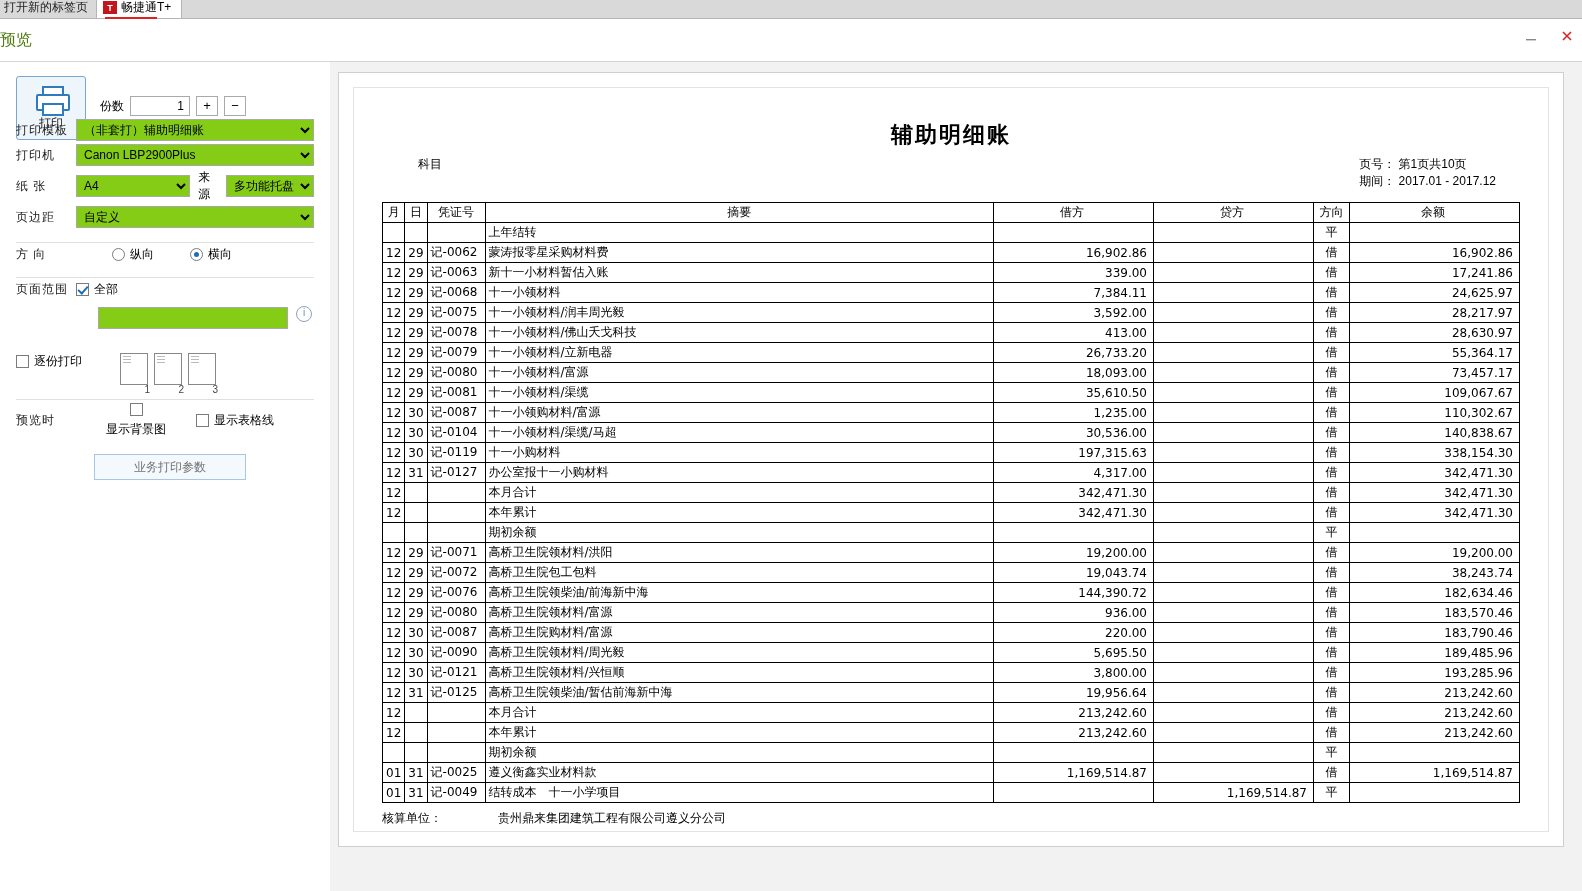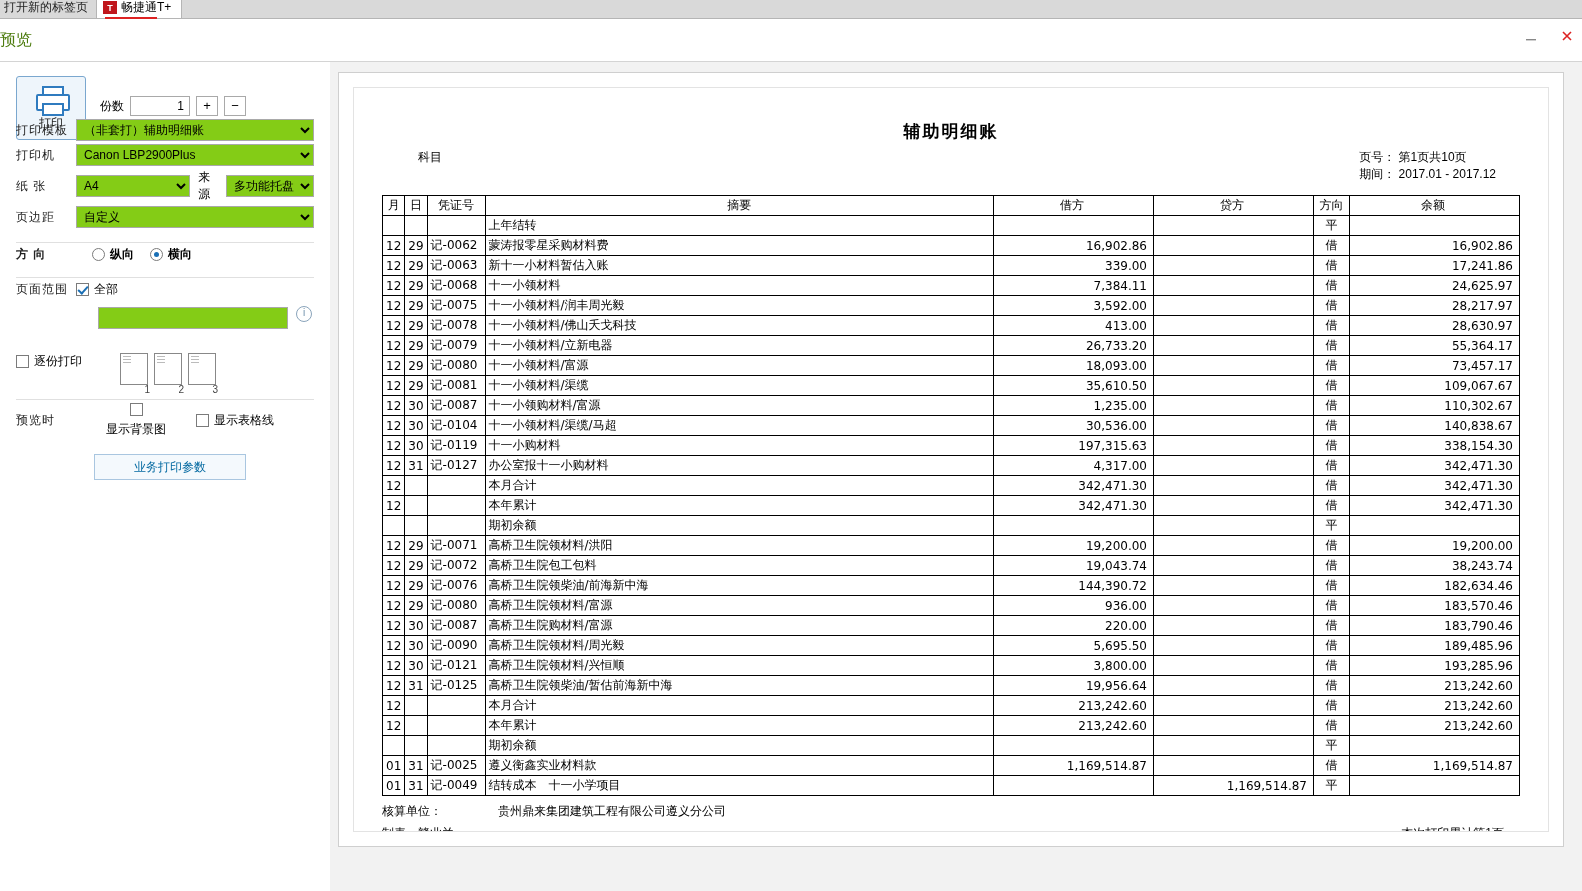--- a/index.html
+++ b/index.html
@@ -68,52 +68,52 @@
   select.ctl,input.ctl{
     height:22px;border:1px solid #a9a9a9;background:#84cc16;font-size:12px;
     font-family:inherit;box-sizing:border-box;padding:1px 3px;
   }
   select.ctl{ -webkit-appearance:menulist; }
   .w-full{width:245px;}
   .w-half{width:126px;}
   .w-sm{width:90px;}
   .src-label{margin:0 6px 0 8px;font-size:12px;}
   .hr{height:1px;background:#e0e0e0;margin:14px 0 0 0;}
-  .radio-row{display:flex;align-items:center;gap:16px;font-weight:bold;}
+  .radio-row{display:flex;align-items:center;gap:36px;}
   .radio{display:flex;align-items:center;gap:5px;font-size:12px;cursor:pointer;}
   .cb{width:13px;height:13px;border:1px solid #7b7b7b;background:#fff;display:inline-block;position:relative;box-sizing:border-box;}
   .cb.checked:after{
     content:"";position:absolute;left:3px;top:0px;width:4px;height:8px;
     border:solid #1a6fb5;border-width:0 2px 2px 0;transform:rotate(42deg);
   }
   .rb{width:13px;height:13px;border:1px solid #7b7b7b;border-radius:50%;background:#fff;display:inline-block;position:relative;box-sizing:border-box;}
   .rb.checked:after{content:"";position:absolute;left:3px;top:3px;width:5px;height:5px;border-radius:50%;background:#1a6fb5;}
   .range-input{width:190px;height:21px;border:1px solid #a9a9a9;margin-left:82px;margin-top:9px;box-sizing:border-box;}
   .info-ico{
     width:14px;height:14px;border:1px solid #8aa4bb;border-radius:50%;color:#6f90ab;
     font-size:10px;line-height:12px;text-align:center;margin-left:8px;display:inline-block;
   }
   .pages-pics{display:flex;gap:6px;margin-left:22px;}
   .pagepic{width:26px;height:30px;border:1px solid #888;background:#fff;position:relative;}
   .pagepic span{position:absolute;right:-3px;bottom:-11px;font-size:10px;color:#444;}
   .pagepic i{position:absolute;left:2px;top:2px;width:8px;height:1px;background:#bbb;box-shadow:0 3px 0 #bbb,0 6px 0 #bbb;}
   .biz-btn{
-    width:152px;height:26px;border:1px solid #a9c6e0;background:#f4f9fd;color:#0369a1;
+    width:152px;height:26px;border:1px solid #a9c6e0;background:#f4f9fd;color:#737373;
     font-size:12px;margin-left:78px;margin-top:4px;cursor:pointer;
   }
   
   .doc-outer{
     background:#fff;border:1px solid #cfcfcf;height:775px;box-sizing:border-box;
     padding:14px;overflow:hidden;
   }
   .doc-page{
     border:1px solid #e3e3e3;height:745px;box-sizing:border-box;padding:18px 28px;
     overflow:hidden;
   }
-  .doc-title{text-align:center;font-size:17px;font-weight:bold;letter-spacing:2px;margin:14px 0 4px 0;font-family:"DejaVu Sans",sans-serif;}
+  .doc-title{text-align:center;font-size:22px;font-weight:bold;letter-spacing:2px;margin:14px 0 4px 0;font-family:"DejaVu Sans",sans-serif;}
   .doc-meta{display:flex;font-size:12px;margin-top:6px;}
   .meta-left{display:flex;padding-left:36px;}
   .meta-right{margin-left:auto;text-align:left;line-height:17px;padding-right:24px;}
   table.led{border-collapse:collapse;width:100%;margin-top:12px;font-size:12px;font-family:"DejaVu Sans",sans-serif;}
   table.led th,table.led td{border:1px solid #000;padding:1px 3px;height:17px;box-sizing:border-box;}
   table.led th{font-weight:normal;text-align:center;}
   .c-m{width:22px;text-align:center;}
   .c-d{width:22px;text-align:center;}
   .c-v{width:58px;}
   .c-ab{}

